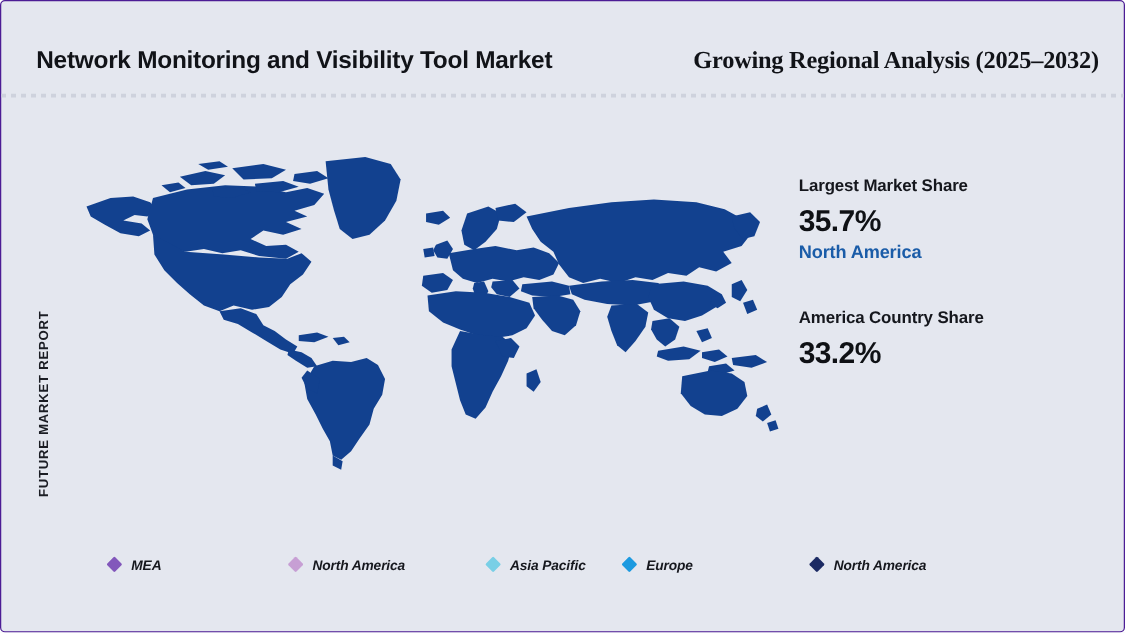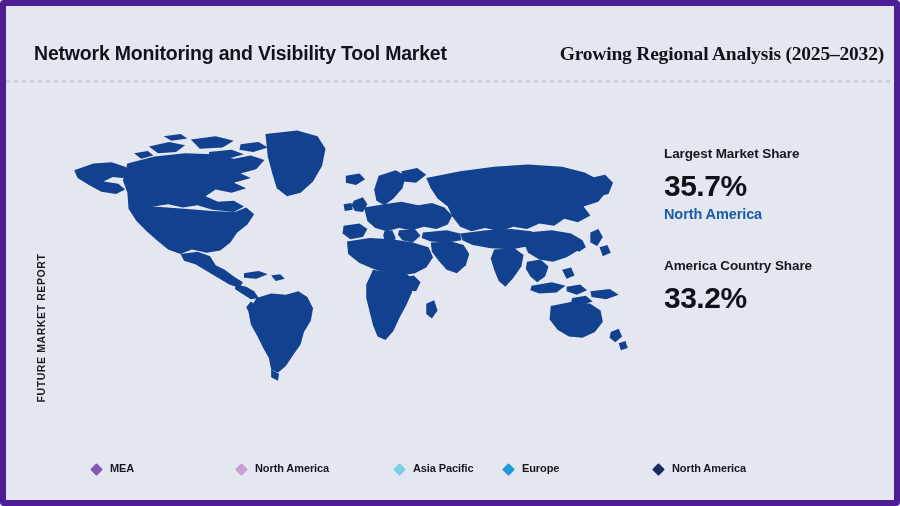--- a/index.html
+++ b/index.html
@@ -12,21 +12,21 @@
     height: 506px;
     font-family: "Liberation Sans", sans-serif;
     overflow: hidden;
   }
   .infographic {
     position: relative;
     width: 900px;
     height: 506px;
     box-sizing: border-box;
     background: #e4e7ef;
-    border: 6px solid #4c1d95;
+    border: 1px solid #4c1d95;
     border-radius: 4px;
     overflow: hidden;
   }
   
   .title-band {
     position: absolute;
     left: 0;
     top: 0;
     width: 900px;
     height: 76px;
@@ -83,30 +83,30 @@
     height: 322px;
   }
   .map-wrap svg { display: block; width: 100%; height: 100%; }
   
   .stats {
     position: absolute;
     left: 638px;
     top: 140px;
     width: 240px;
   }
-  .stat-block { margin-bottom: 36px; margin-left: 20px; }
+  .stat-block { margin-bottom: 36px; }
   .stat-label {
     font-size: 13.5px;
     font-weight: bold;
     color: #15171d;
     letter-spacing: -0.1px;
     margin-bottom: 9px;
   }
   .stat-value {
-    font-size: 30px;
+    font-size: 24px;
     font-weight: bold;
     color: #0f1115;
     letter-spacing: -0.5px;
     line-height: 1.05;
     margin-bottom: 4px;
   }
   .stat-region {
     font-size: 14.5px;
     font-weight: bold;
     color: #1a5ca8;
@@ -116,24 +116,25 @@
   .legend {
     position: absolute;
     left: 86px;
     top: 446px;
     width: 740px;
     height: 22px;
   }
   .legend-item {
     position: absolute;
     display: flex;
-    align-items: flex-end;
+    align-items: flex-start;
     gap: 9px;
     top: 0;
     height: 22px;
+    font-style: italic;
   }
   .legend-marker {
     width: 9px;
     height: 9px;
     transform: rotate(45deg);
     border-radius: 1px;
     flex: 0 0 auto;
   }
   .legend-label {
     font-size: 11px;

